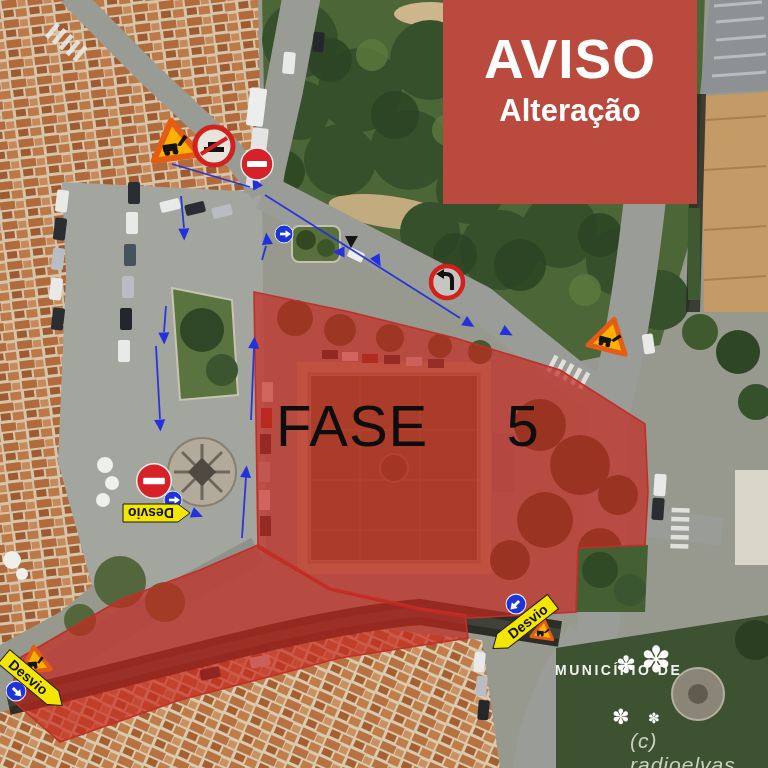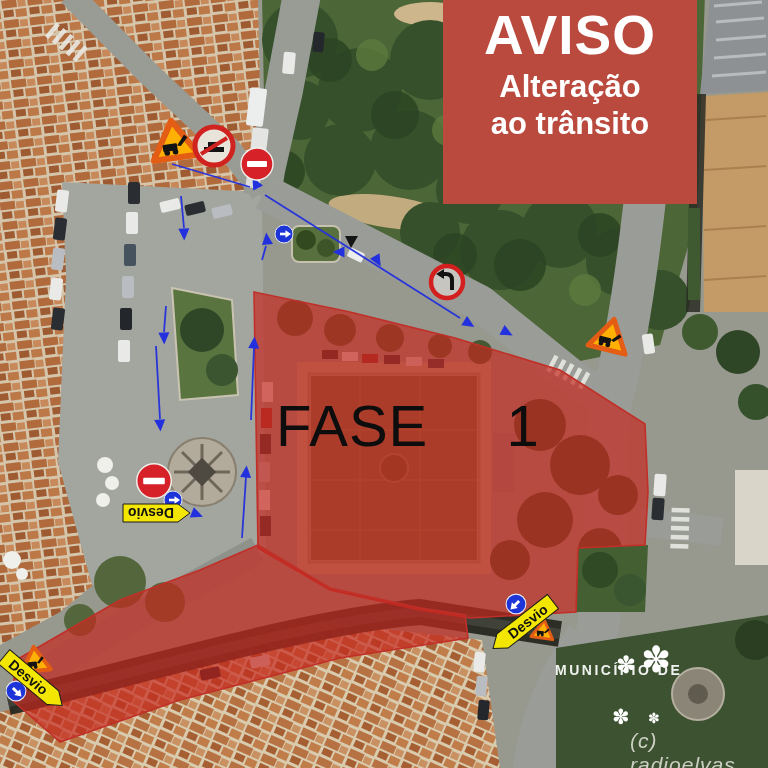--- a/index.html
+++ b/index.html
@@ -1,21 +1,21 @@
 <!DOCTYPE html>
 <html><head>
 <meta charset="utf-8">
 <style>
   html,body{margin:0;padding:0;background:#222;}
   .stage{position:relative;width:768px;height:768px;overflow:hidden;
          font-family:"Liberation Sans",sans-serif;background:#97998f;}
   .stage svg{position:absolute;left:0;top:0;}
   .banner{position:absolute;left:443px;top:0;width:254px;height:204px;
           background:#bb4a3e;color:#fff;text-align:center;box-sizing:border-box;
-          padding-top:8px;}
+          padding-top:32px;}
   .banner-title{font-size:55px;font-weight:700;letter-spacing:1px;line-height:1;}
   .banner-sub{margin-top:6px;font-size:31px;font-weight:700;line-height:1.18;}
   .fase{position:absolute;left:276px;top:392px;font-size:58px;color:#0d0d0d;
         font-weight:400;letter-spacing:1px;word-spacing:22px;white-space:pre;}
   .logo{position:absolute;left:545px;top:662px;width:218px;color:#ffffff;}
   .logo-muni{font-size:14px;font-weight:700;letter-spacing:2.5px;margin-left:10px;opacity:.92;}
   .logo-name{font-size:35px;font-weight:700;letter-spacing:1px;line-height:1.05;margin-top:3px;}
   .logo-name .o-flower{font-size:30px;}
   .flower{position:absolute;color:#fff;line-height:1;}
   .f1{left:616px;top:653px;font-size:24px;}
@@ -333,25 +333,24 @@
       <polygon points="-38,0 -26,-9 38,-9 38,9 -26,9" fill="#f3e603" stroke="#1a1a1a" stroke-width="1"></polygon>
       <text x="6" y="5" text-anchor="middle" font-size="14" font-weight="bold" font-family="Liberation Sans, sans-serif" fill="#111">Desvio</text>
     </g>
   </g>
 </svg>
 
 <div class="banner">
   <div class="banner-title">AVISO</div>
   <div class="banner-sub">
     <div>Alteração</div>
-    <div>ao trânsito</div>
   </div>
 </div>
 
-<div class="fase">FASE  1</div>
+<div class="fase">FASE  5</div>
 
 <div class="logo">
   <div class="logo-muni">MUNICÍPIO DE</div>
 </div>
 <span class="flower f1">✽</span>
 <span class="flower f2">✽</span>
 <span class="flower f3">✽</span>
 <span class="flower f4">✽</span>
 
 <div class="watermark">(c) radioelvas</div>

